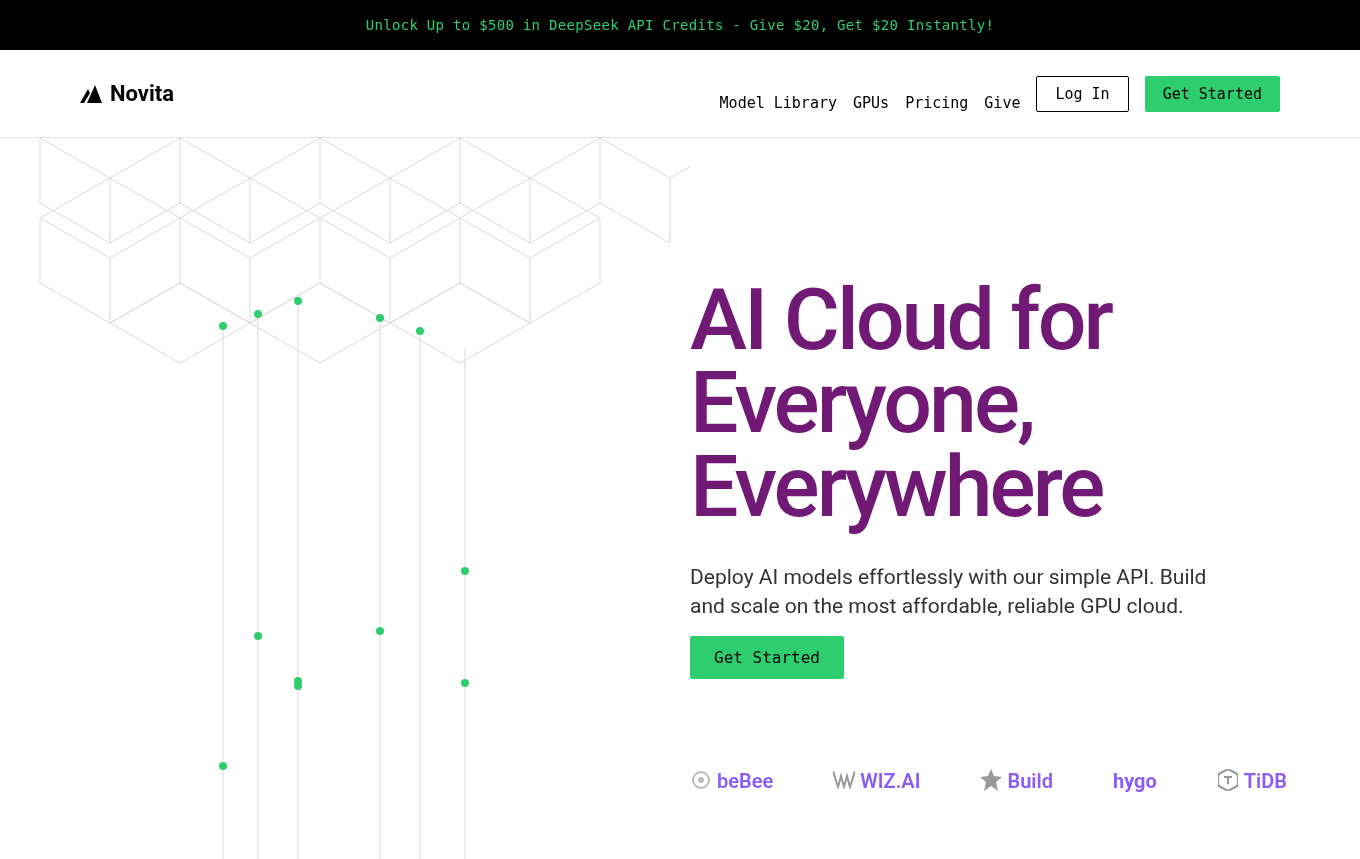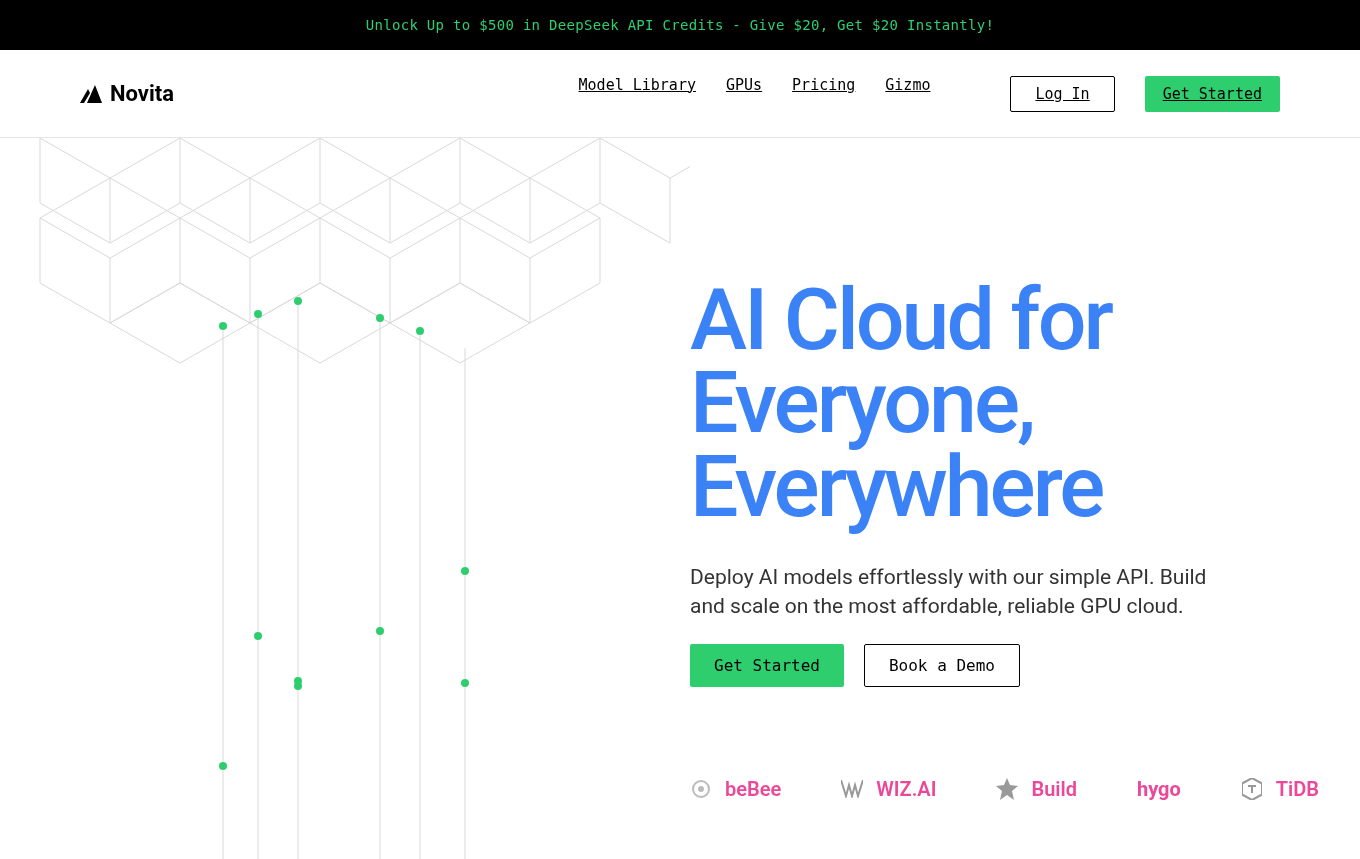--- a/index.html
+++ b/index.html
@@ -98,40 +98,38 @@
 
     .logo-text {
       font-size: 22px;
       font-weight: 700;
       color: #000;
     }
 
     .nav {
       margin-left: auto;
       display: flex;
-      align-items: flex-start;
-      gap: 30px;
-      text-decoration: underline;
+      align-items: flex-end;
+      gap: 16px;
     }
 
     .nav-item {
       color: #000;
       font-size: 15px;
       cursor: pointer;
     }
 
     .login-btn {
       border: 1px solid #000;
       background: #fff;
-      padding: 8px 24px;
+      padding: 8px 18px;
       font-size: 15px;
       cursor: pointer;
       border-radius: 2px;
       color: #000;
-      margin-left: 50px;
     }
 
     .primary-btn {
       background: #2ECE6F;
       border: none;
       color: #000;
       padding: 9px 18px;
       font-size: 15px;
       cursor: pointer;
       border-radius: 2px;
@@ -157,29 +155,29 @@
       left: 690px;
       top: 140px;
       right: 80px;
     }
 
     .hero-title {
       font-size: 86px;
       font-weight: 500;
       line-height: 0.97;
       letter-spacing: -3px;
-      color: #3b82f6;
+      color: #701a75;
       margin-bottom: 35px;
     }
 
     .hero-subtitle {
       font-size: 21px;
       color: #333;
       line-height: 1.35;
-      margin-bottom: 24px;
+      margin-bottom: 16px;
       max-width: 540px;
     }
 
     .hero-ctas {
       display: flex;
       gap: 20px;
       margin-bottom: 90px;
     }
 
     .cta-primary {
@@ -209,26 +207,26 @@
       margin-bottom: 28px;
     }
 
     .partners {
       display: flex;
       gap: 60px;
       align-items: center;
     }
 
     .partner {
-      color: #ec4899;
+      color: #8b5cf6;
       font-size: 20px;
       font-weight: 600;
       display: flex;
-      align-items: center;
-      gap: 13px;
+      align-items: flex-start;
+      gap: 5px;
     }
 
     .partner-icon {
       width: 22px;
       height: 22px;
       display: inline-flex;
       align-items: center;
       justify-content: center;
     }
   </style>
@@ -248,21 +246,21 @@
         <path d="M0 18 L8 4 L10 8 L4 18 Z" fill="#000"></path>
         <path d="M7 18 L15 0 L22 18 Z" fill="#000"></path>
       </svg>
     </span>
     <span class="logo-text">Novita</span>
   </div>
   <nav class="nav">
     <span class="mono nav-item">Model Library</span>
     <span class="mono nav-item">GPUs</span>
     <span class="mono nav-item">Pricing</span>
-    <span class="mono nav-item">Gizmo</span>
+    <span class="mono nav-item">Give</span>
     <button class="mono login-btn">Log In</button>
     <button class="mono primary-btn">Get Started</button>
   </nav>
 </header>
 
 <section class="hero">
 
   <svg class="hero-bg" viewBox="0 0 690 730" preserveAspectRatio="xMinYMin slice">
     <g stroke="#D9D9D9" stroke-width="1" fill="none">
 
@@ -317,21 +315,20 @@
       <circle cx="465" cy="545" r="4"></circle>
       <circle cx="223" cy="628" r="4"></circle>
     </g>
   </svg>
 
   <div class="hero-content">
     <h1 class="hero-title">AI Cloud for Everyone, Everywhere</h1>
     <p class="hero-subtitle">Deploy AI models effortlessly with our simple API. Build and scale on the most affordable, reliable GPU cloud.</p>
     <div class="hero-ctas">
       <button class="mono cta-primary">Get Started</button>
-      <button class="mono cta-secondary">Book a Demo</button>
     </div>
     <div class="partners">
       <div class="partner">
         <span class="partner-icon">
           <svg width="20" height="20" viewBox="0 0 20 20">
               <circle cx="10" cy="10" r="8" fill="none" stroke="#bbb" stroke-width="2"></circle>
               <circle cx="10" cy="10" r="3" fill="#bbb"></circle>
             </svg>
         </span>
         <span>beBee</span>

